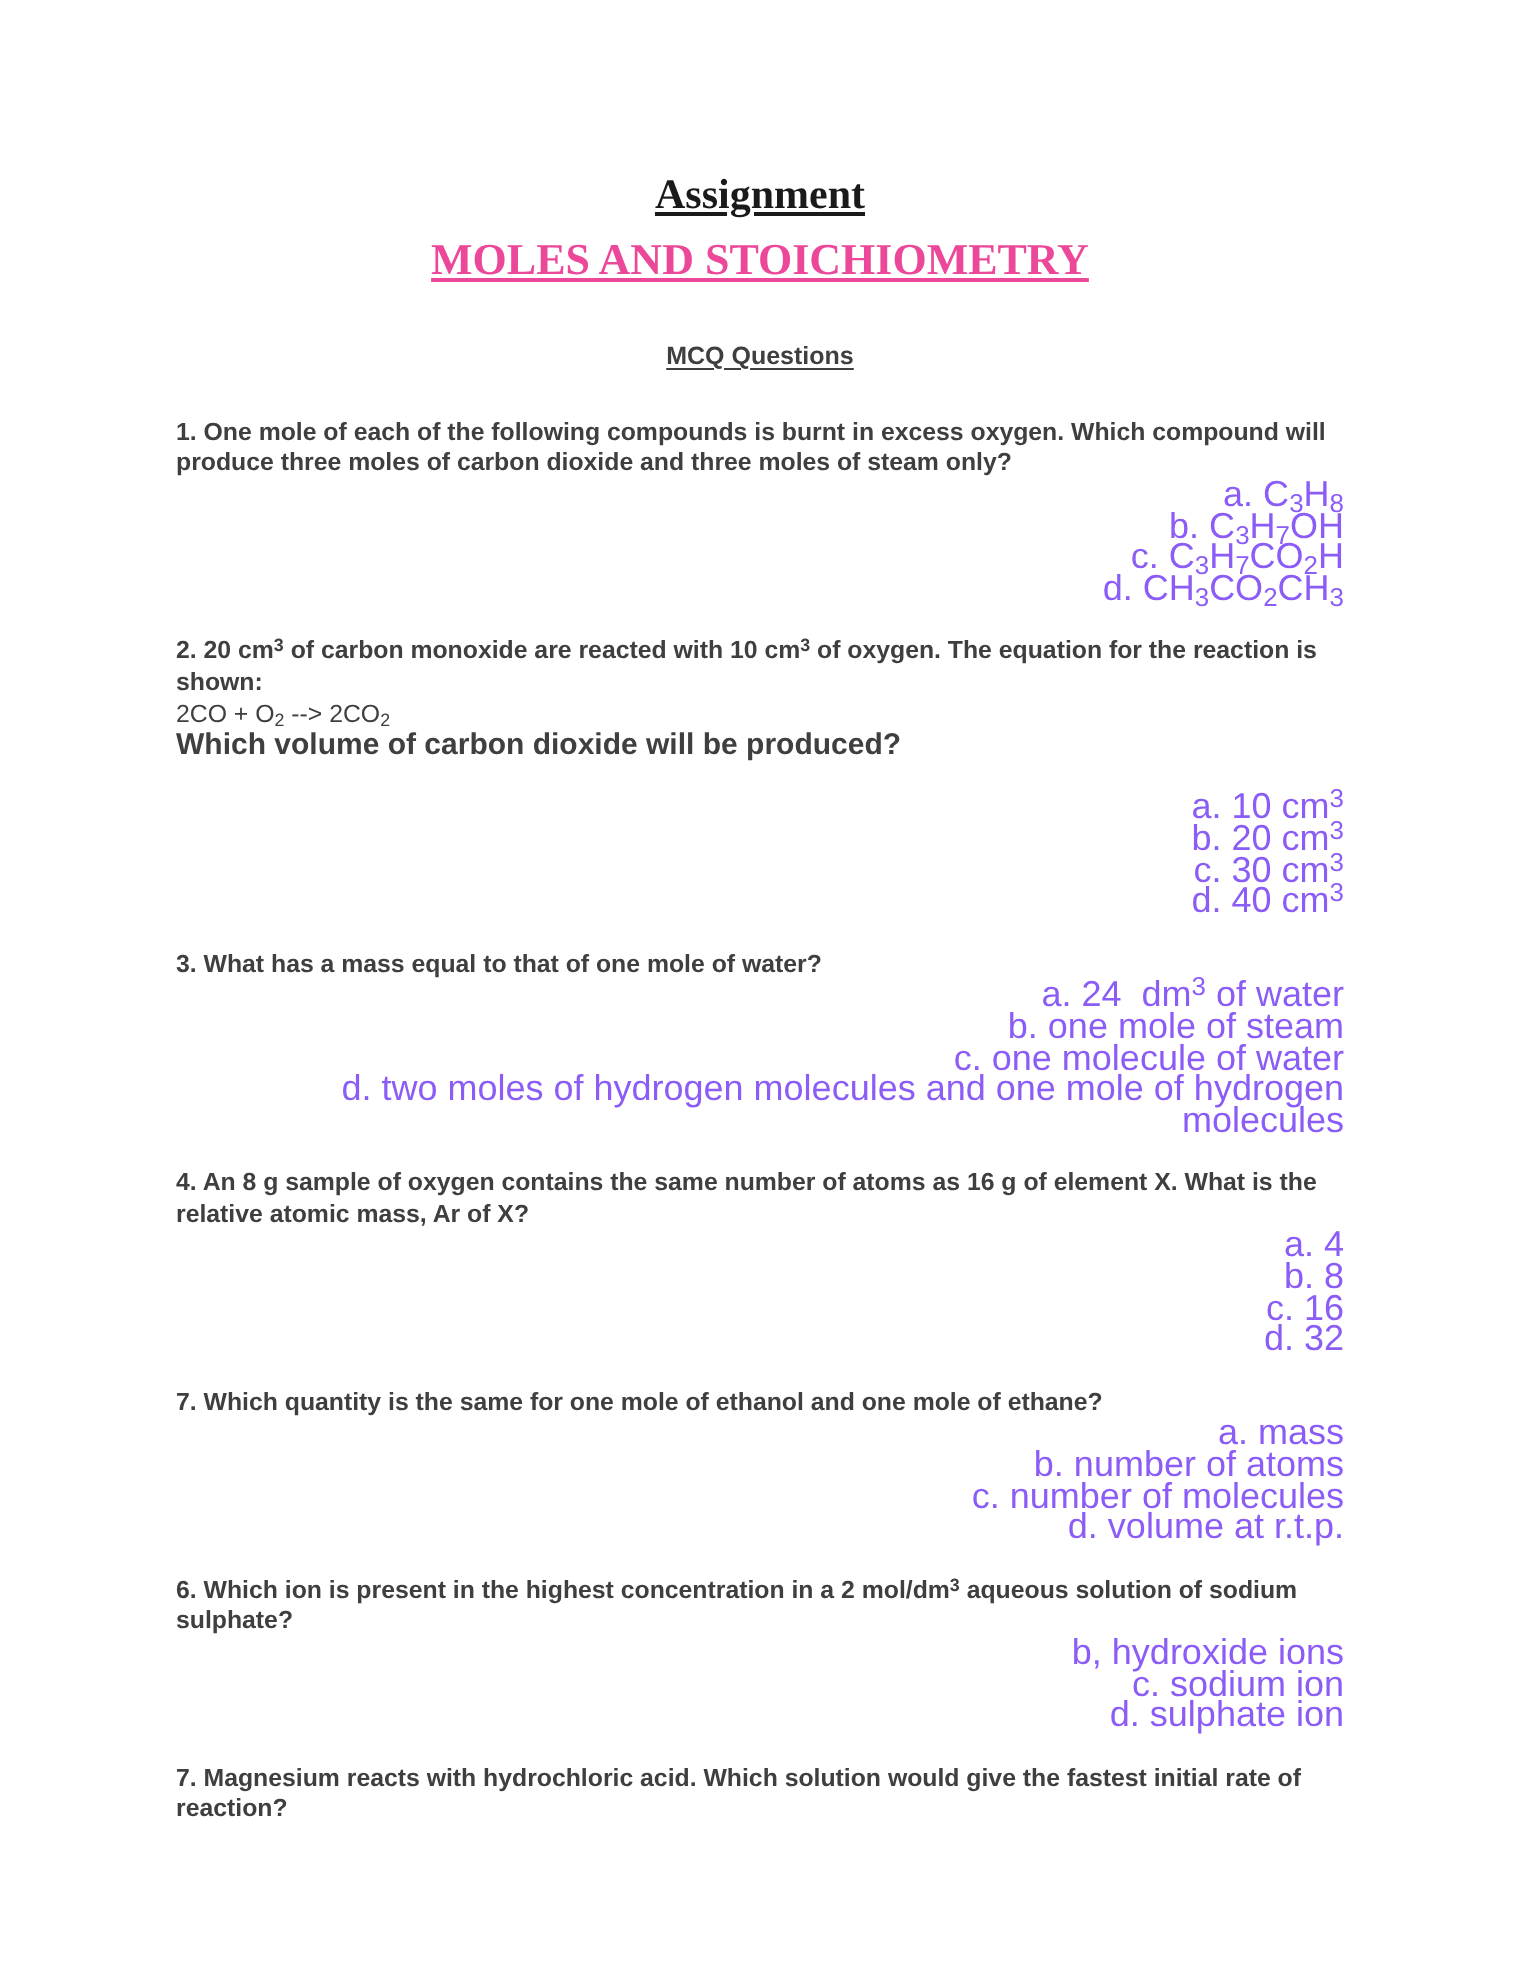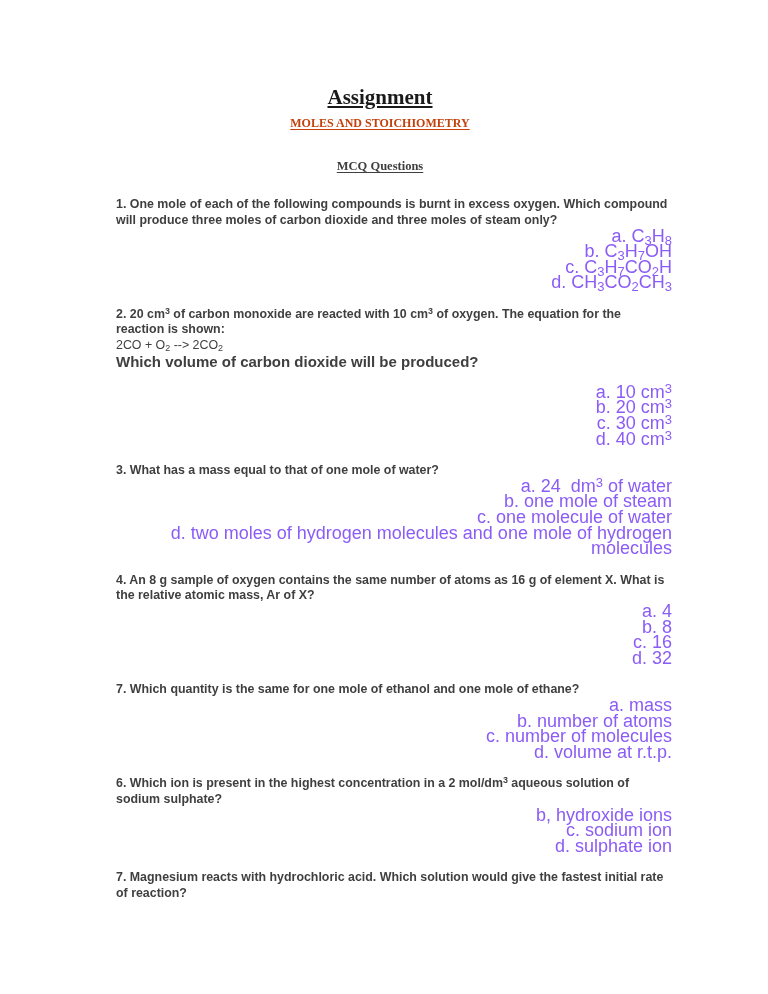--- a/index.html
+++ b/index.html
@@ -41,50 +41,49 @@
     padding-top: 86px;
     line-height: 1.12;
   }
   .doc-title .u {
     text-decoration: underline;
     text-underline-offset: 2px;
   }
   .doc-subtitle {
     font-family: "Liberation Serif", serif;
     font-weight: bold;
-    font-size: 12px;
-    color: #c2410c;
+    font-size: 22px;
+    color: #ec4899;
     text-align: center;
     margin: 0;
     padding-top: 7px;
     line-height: 1.15;
   }
   .doc-subtitle .u {
     text-decoration: underline;
     text-underline-offset: 2px;
   }
   .section-title {
-    font-family: Liberation Serif, serif;
+    font-family: Liberation Sans, sans-serif;
     font-weight: bold;
     font-size: 12.5px;
     color: #3f3f3f;
     text-align: center;
     margin: 0;
     padding-top: 29px;
     line-height: 1.2;
   }
   .section-title .u {
     text-decoration: underline;
     text-underline-offset: 2px;
   }
 
   
   .questions {
     padding-top: 23px;
-    margin-left: 28px;
   }
   .question-block {
     margin: 0 0 16px 0;
   }
   .q-stem {
     font-weight: bold;
     font-size: 12.4px;
     line-height: 15.6px;
     color: #3f3f3f;
     margin: 0;

